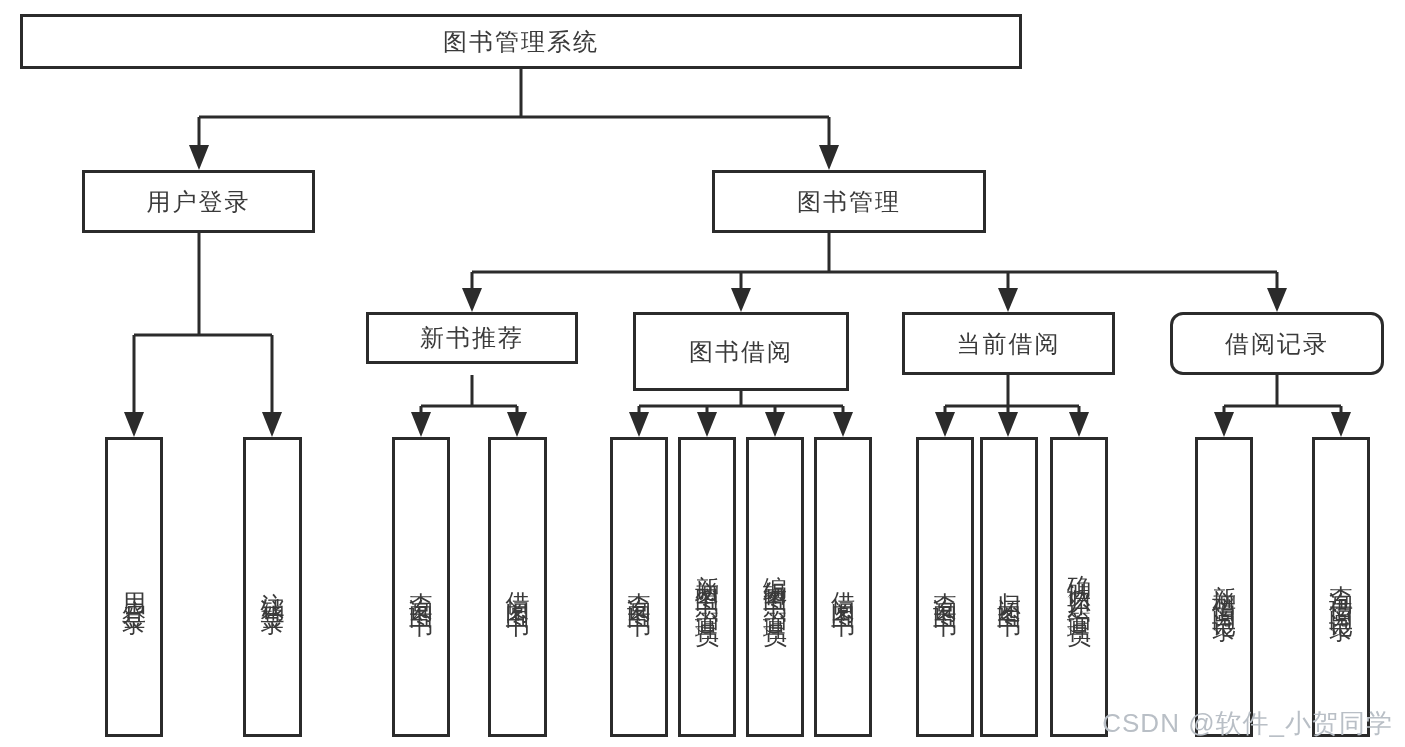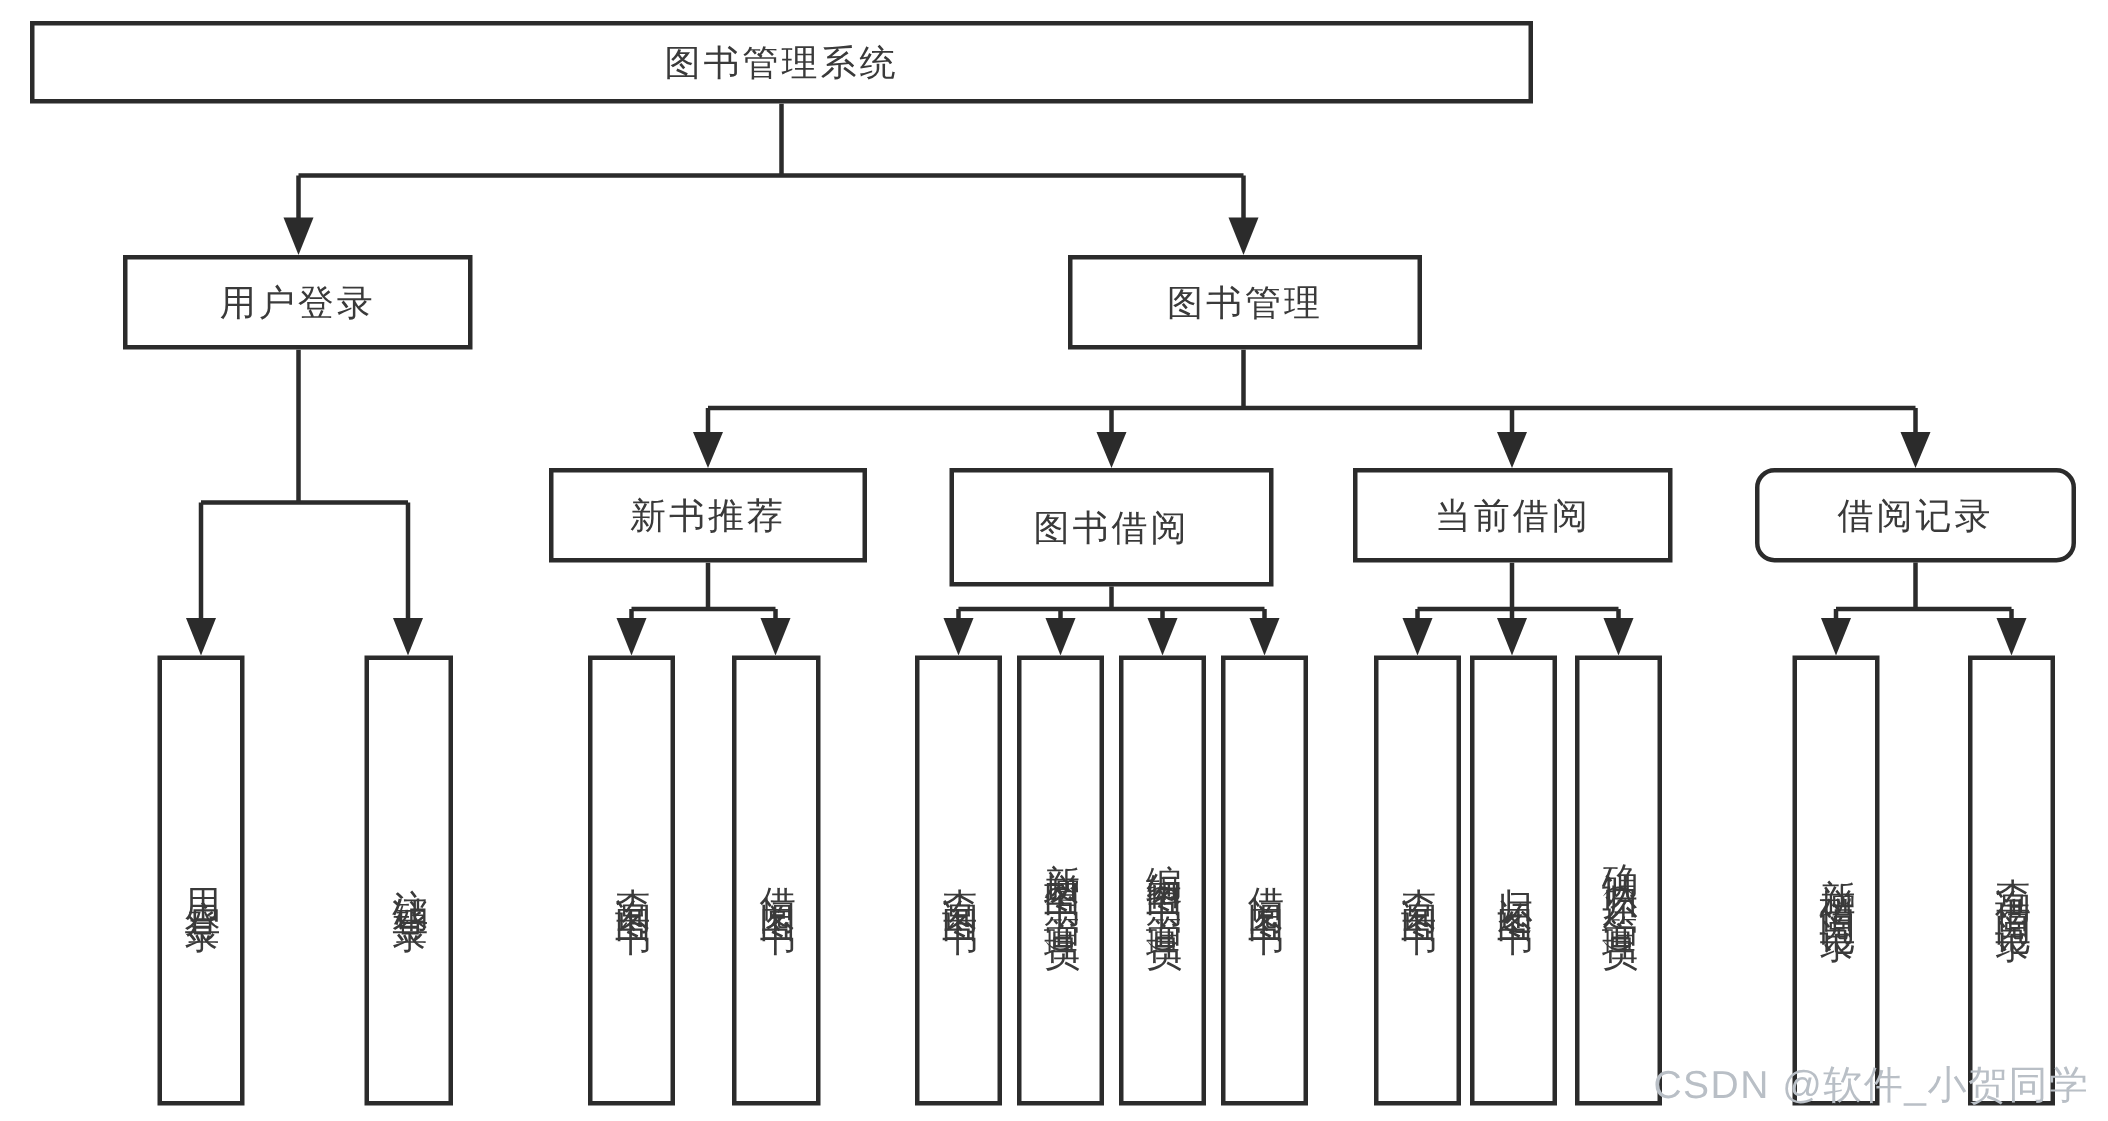--- a/index.html
+++ b/index.html
@@ -25,22 +25,22 @@
   .node-v .vtext{
     writing-mode:vertical-rl;
     text-orientation:mixed;
     letter-spacing:7px;
     line-height:1;
     white-space:nowrap;
   }
   
   #n-root          {left:20px;  top:14px;  width:1002px;height:55px;}
   #n-user-login    {left:82px;  top:170px; width:233px; height:63px;}
-  #n-book-mgmt     {left:712px; top:170px; width:236px; height:63px;}
-  #n-new-book      {left:366px; top:312px; width:212px; height:63px;}
+  #n-book-mgmt     {left:712px; top:170px; width:274px; height:63px;}
+  #n-new-book      {left:366px; top:312px; width:212px; height:52px;}
   #n-book-borrow   {left:633px; top:312px; width:216px; height:79px;}
   #n-current-borrow{left:902px; top:312px; width:213px; height:63px;}
   #n-borrow-record {left:1170px;top:312px; width:214px; height:63px;border-radius:13px;}
   
   #n-l-login   {left:105px; width:58px;}
   #n-l-logout  {left:243px; width:59px;}
   #n-l-query1  {left:392px; width:58px;}
   #n-l-borrow1 {left:488px; width:59px;}
   #n-l-query2  {left:610px; width:58px;}
   #n-l-add     {left:678px; width:58px;}

